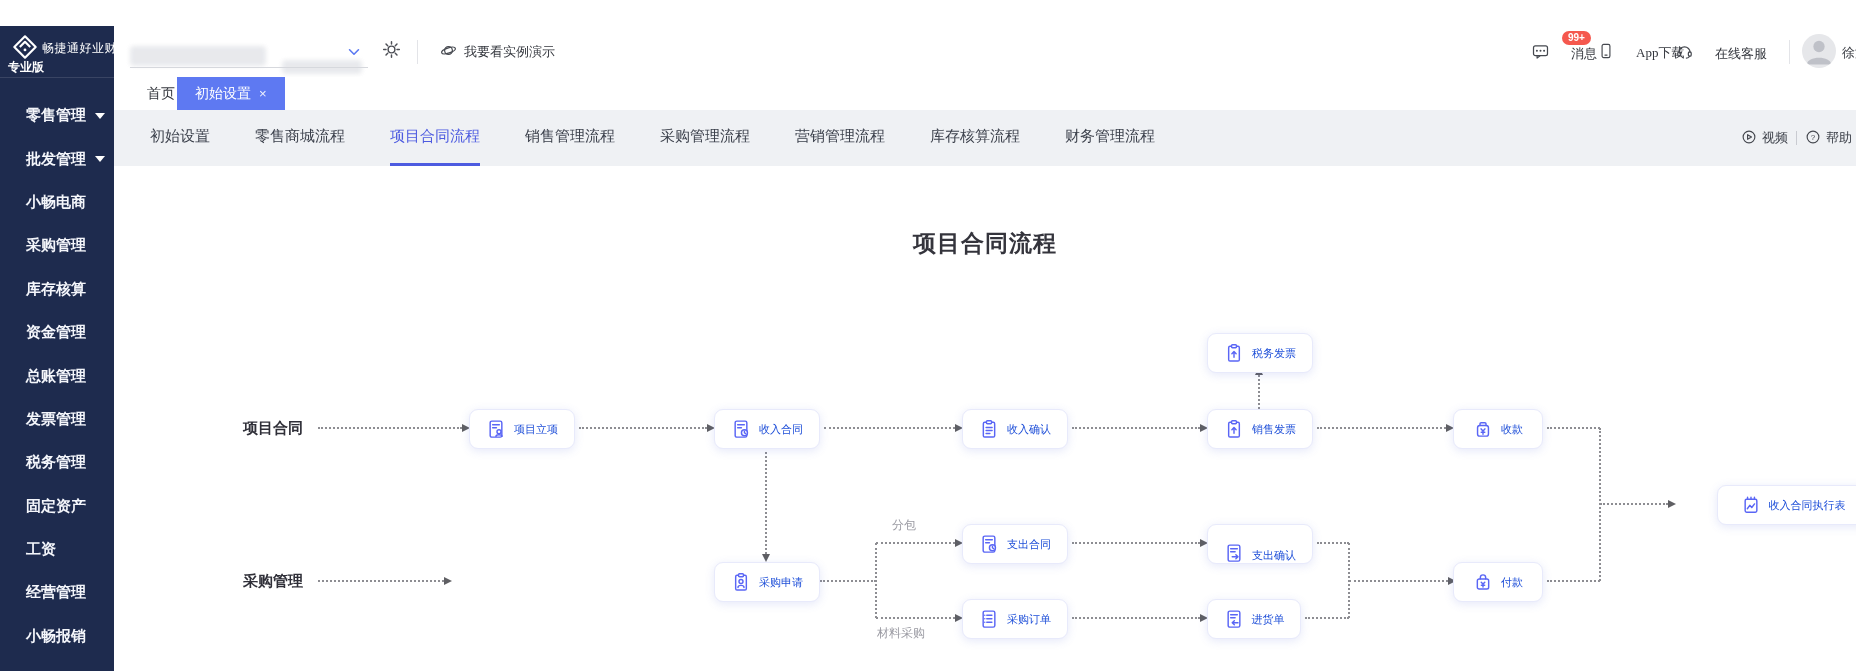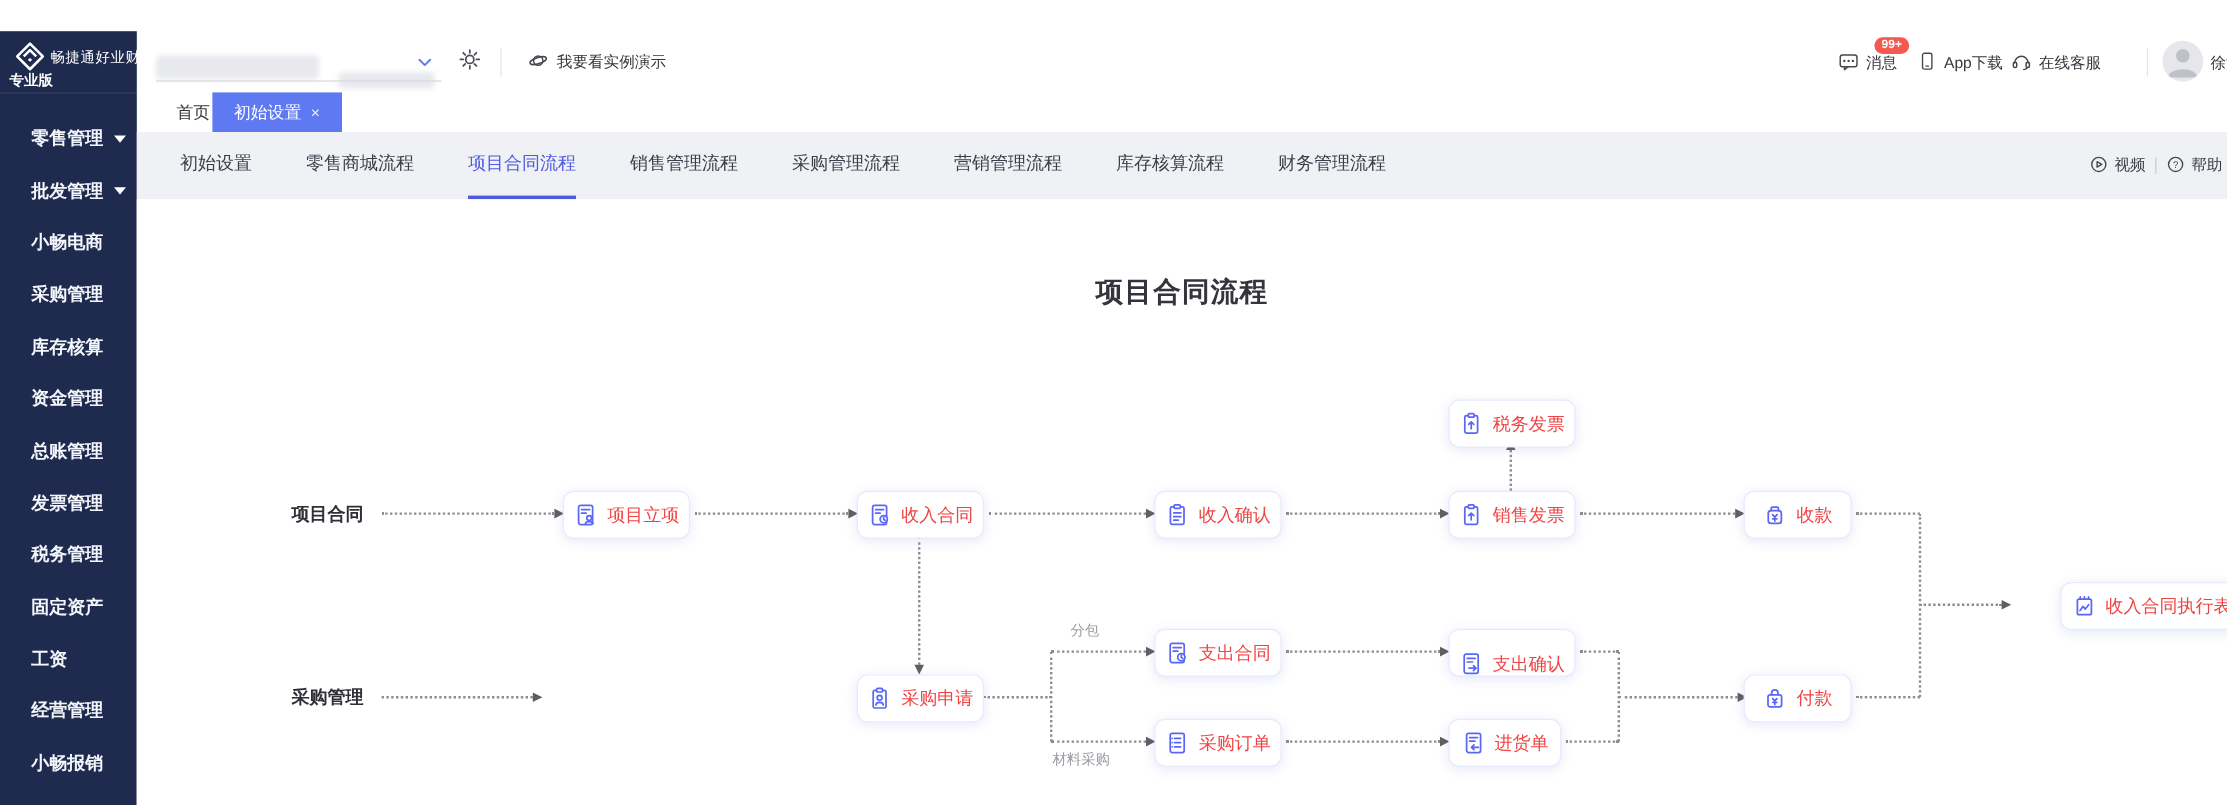--- a/index.html
+++ b/index.html
@@ -19,21 +19,21 @@
   .side-caret{display:inline-block;margin-left:9px;width:0;height:0;border-left:5px solid transparent;border-right:5px solid transparent;border-top:6px solid #fff;}
 
   
   #header{left:114px;top:26px;right:0;height:51px;background:#fff;}
   .blur-blob{position:absolute;background:#d9dbe1;opacity:.6;filter:blur(2px);border-radius:4px;}
   #select-underline{position:absolute;left:16px;top:15px;width:238px;height:26px;border-bottom:1px solid #d6d8dd;}
   #select-chevron{position:absolute;left:232px;top:18px;color:#5b79f2;}
   #gear-btn{position:absolute;left:268px;top:14px;color:#4d4f56;cursor:pointer;}
   .vdiv{position:absolute;top:14px;width:1px;height:24px;background:#e3e4e8;}
   #demo-link{position:absolute;left:326px;top:16px;display:flex;align-items:center;gap:7px;font-size:13px;color:#33363d;cursor:pointer;}
-  .hdr-right-item{position:absolute;top:17px;display:flex;align-items:center;gap:6px;font-size:13px;color:#33363d;cursor:pointer;white-space:nowrap;}
+  .hdr-right-item{position:absolute;top:17px;display:flex;align-items:center;gap:22px;font-size:13px;color:#33363d;cursor:pointer;white-space:nowrap;font-family:Liberation Serif, serif;}
   #messages-item{left:1418px;}
   #badge{position:absolute;left:1448px;top:5px;background:var(--badge-bg,#f5584e);color:#fff;font-size:10px;line-height:14px;padding:0 6px;border-radius:8px;font-weight:bold;}
   #app-download-item{left:1484px;}
   #service-item{left:1562px;}
   #hdr-divider2{left:1675px;}
   #avatar{position:absolute;left:1688px;top:8px;width:34px;height:34px;border-radius:50%;background:#e6e7ea;overflow:hidden;}
   #username{position:absolute;left:1728px;top:18px;font-size:13px;color:#33363d;white-space:nowrap;}
 
   
   #tabrow{left:114px;top:77px;right:0;height:33px;background:#fff;}
@@ -48,21 +48,21 @@
   .subtab.active{color:var(--subtab-active,#4d5be0);border-bottom-color:var(--subtab-active,#4d5be0);}
   #strip-right{position:absolute;right:4px;top:0;height:56px;display:flex;align-items:center;gap:8px;font-size:13px;color:#3c4049;}
   .strip-ic{display:flex;align-items:center;gap:5px;cursor:pointer;}
   .strip-div{width:1px;height:14px;background:#c9cbd1;}
 
   
   #panel{left:114px;top:166px;right:0;bottom:0;background:#fff;}
   #flow-title{position:absolute;left:0;right:0;top:62px;text-align:center;font-size:23px;font-weight:bold;color:#34343c;letter-spacing:1px;}
   .flow-node{position:absolute;height:38px;background:#fff;border:1px solid #e8eafb;border-radius:9px;
              box-shadow:0 2px 10px rgba(95,110,220,.16);display:flex;align-items:center;justify-content:center;gap:8px;
-             font-size:15px;color:#ef4444;cursor:pointer;white-space:nowrap;}
+             font-size:11px;color:#1d4ed8;cursor:pointer;white-space:nowrap;}
   .flow-node .node-icon{display:flex;align-items:center;}
   .flow-rowlabel{position:absolute;width:66px;font-size:15px;color:#2f2f38;font-weight:bold;white-space:nowrap;}
   .flow-edgelabel{position:absolute;font-size:12px;color:#9a9aa2;white-space:nowrap;}
   .fl-h{position:absolute;height:0;border-top:2px dotted #8d8d92;}
   .fl-v{position:absolute;width:0;border-left:2px dotted #8d8d92;}
   .ar{position:absolute;width:0;height:0;}
   .ar-r{border-left:8px solid #5f5f63;border-top:4.5px solid transparent;border-bottom:4.5px solid transparent;}
   .ar-d{border-top:8px solid #5f5f63;border-left:4.5px solid transparent;border-right:4.5px solid transparent;}
   .ar-u{border-bottom:8px solid #5f5f63;border-left:4.5px solid transparent;border-right:4.5px solid transparent;}
 </style>

